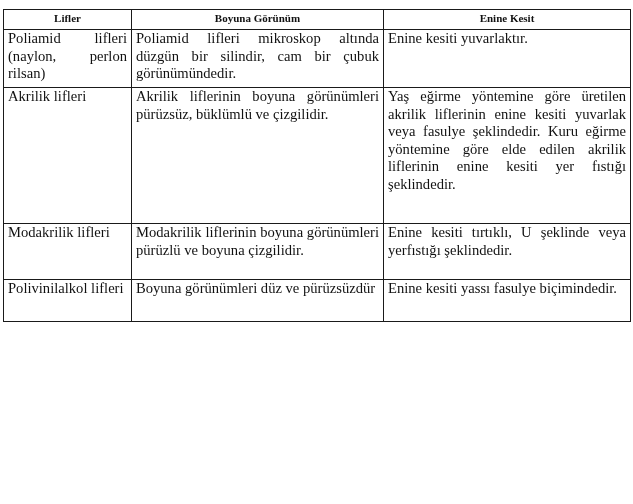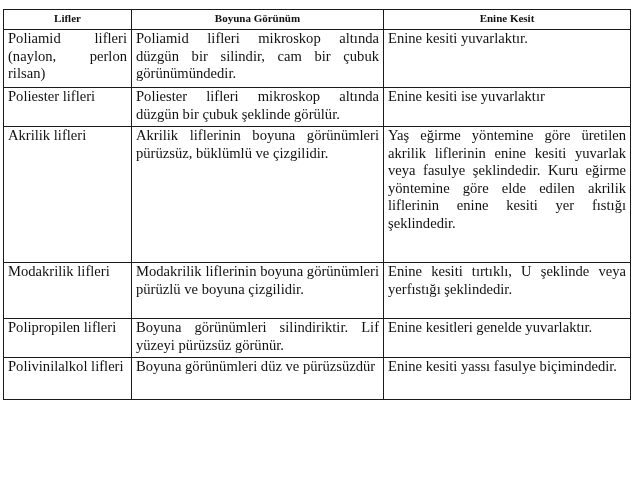--- a/index.html
+++ b/index.html
@@ -69,39 +69,29 @@
       <th>Boyuna Görünüm</th>
       <th>Enine Kesit</th>
     </tr>
   </thead>
   <tbody>
     <tr class="r1">
       <td>Poliamid lifleri (naylon, perlon rilsan)</td>
       <td>Poliamid lifleri mikroskop altında düzgün bir silindir, cam bir çubuk görünümündedir.</td>
       <td>Enine kesiti yuvarlaktır.</td>
     </tr>
-    <tr class="r2">
-      <td>Poliester lifleri</td>
-      <td>Poliester lifleri mikroskop altında düzgün bir çubuk şeklinde görülür.</td>
-      <td>Enine kesiti ise yuvarlaktır</td>
-    </tr>
     <tr class="r3">
       <td>Akrilik lifleri</td>
       <td>Akrilik liflerinin boyuna görünümleri pürüzsüz, büklümlü ve çizgilidir.</td>
       <td>Yaş eğirme yöntemine göre üretilen akrilik liflerinin enine kesiti yuvarlak veya fasulye şeklindedir. Kuru eğirme yöntemine göre elde edilen akrilik liflerinin enine kesiti yer fıstığı şeklindedir.</td>
     </tr>
     <tr class="r4">
       <td>Modakrilik lifleri</td>
       <td>Modakrilik liflerinin boyuna görünümleri pürüzlü ve boyuna çizgilidir.</td>
       <td>Enine kesiti tırtıklı, U şeklinde veya yerfıstığı şeklindedir.</td>
     </tr>
-    <tr class="r6">
-      <td>Polipropilen lifleri</td>
-      <td>Boyuna görünümleri silindiriktir. Lif yüzeyi pürüzsüz görünür.</td>
-      <td>Enine kesitleri genelde yuvarlaktır.</td>
-    </tr>
     <tr class="r8">
       <td>Polivinilalkol lifleri</td>
       <td>Boyuna görünümleri düz ve pürüzsüzdür</td>
       <td>Enine kesiti yassı fasulye biçimindedir.</td>
     </tr>
   </tbody>
 </table>
 
 </body></html>

